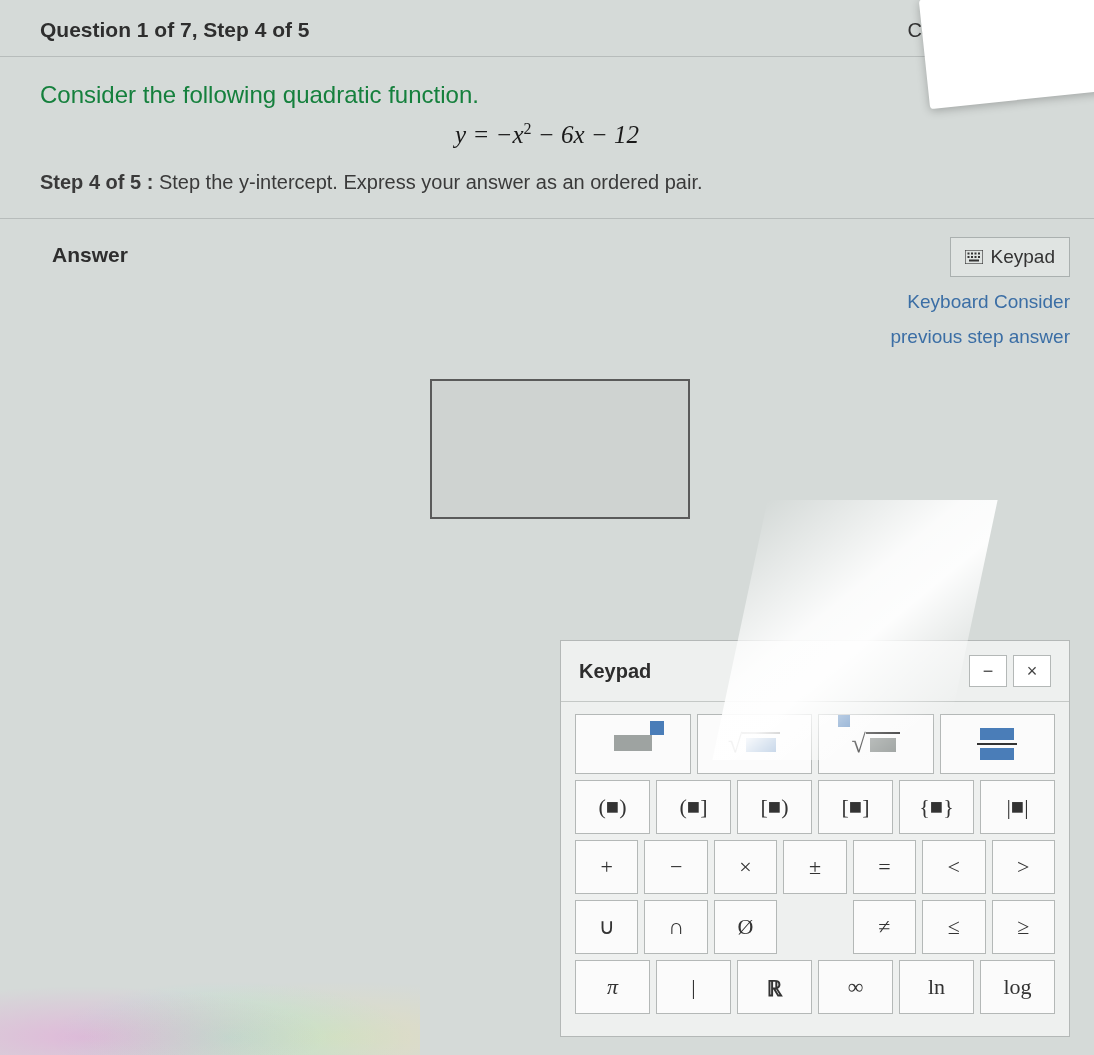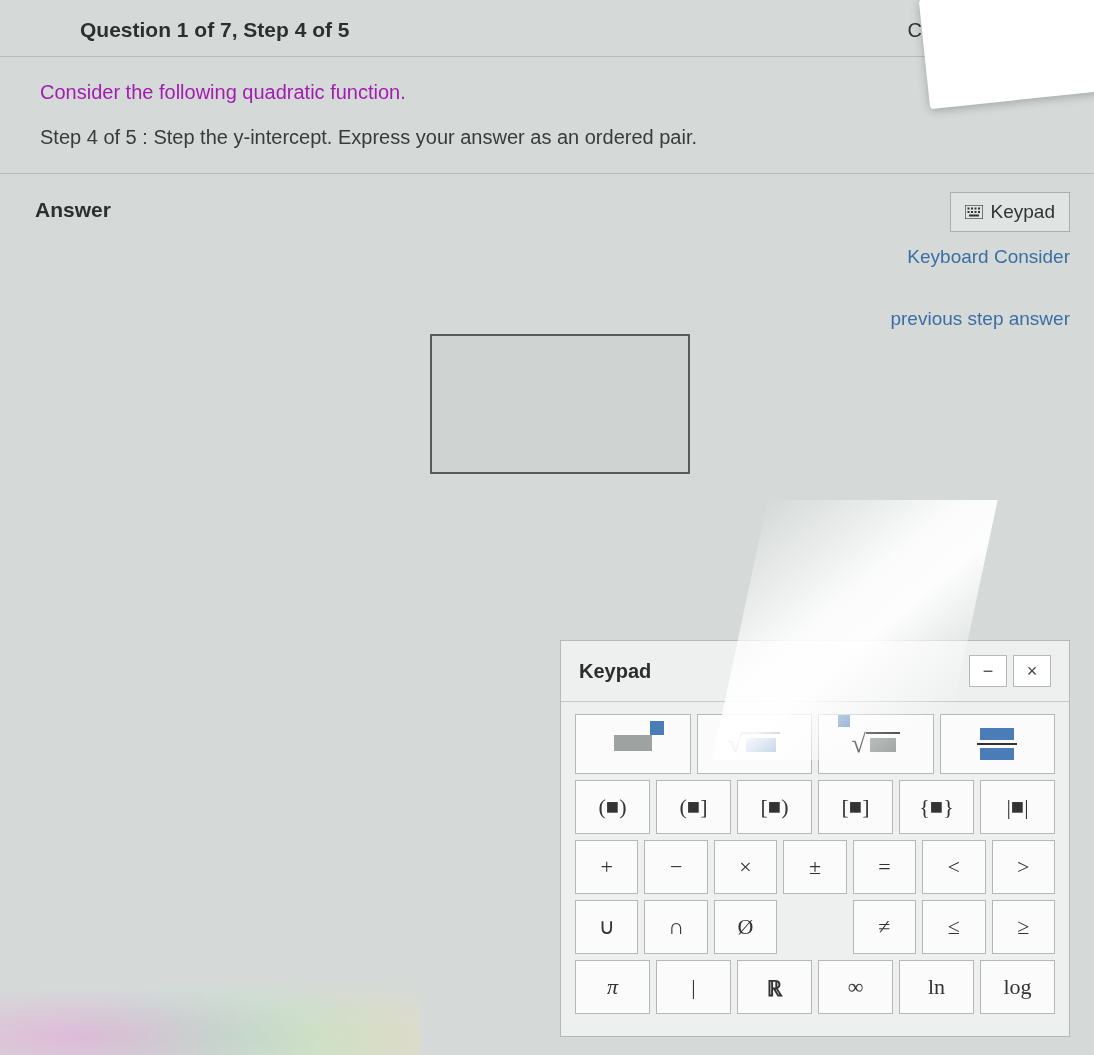--- a/index.html
+++ b/index.html
@@ -15,53 +15,52 @@
     display: flex;
     align-items: center;
     padding: 18px 40px 14px 40px;
     border-bottom: 1px solid #b7bcbb;
   }
   .question-title {
     font-weight: 600;
     font-size: 21px;
     color: #2e2e2e;
     flex: 1;
-    margin-left: 40px;
   }
   .correct-label {
     font-size: 20px;
     font-weight: 500;
     color: #333;
     margin-right: 16px;
   }
   .progress-slot {
     width: 65px; height: 16px; background:#4a7db8; border-radius:2px;
   }
   .question-body {
     padding: 24px 40px 24px 40px;
     border-bottom: 1px solid #b7bcbb;
   }
   .prompt {
-    font-size: 20px;
-    color: #a21caf;
-    margin-bottom: 22px;
+    font-size: 24px;
+    color: #15803d;
+    margin-bottom: 11px;
   }
   .equation {
     font-family: "Times New Roman", serif;
     font-size: 25px;
     font-style: italic;
     text-align: center;
     margin: 10px 0 22px 0;
     color:#1a1a1a;
   }
   .sup { font-size: 16px; vertical-align: super; font-style: normal;}
   .step-line { font-size: 20px; color:#3a3a3a; }
-  .step-line b { font-weight:400; }
+  .step-line b { font-weight:700; }
   .answer-block {
-    padding: 24px 35px;
+    padding: 24px 52px;
     position: relative;
   }
   .answer-label {
     font-size: 21px;
     font-weight: 600;
     color:#2e2e2e;
   }
   .right-links {
     position: absolute;
     right: 24px;
@@ -148,20 +147,23 @@
 <body>
 
 <div class="header-row">
   <div class="question-title">Question 1 of 7, Step 4 of 5</div>
   <div class="correct-label">Correct</div>
   <div class="progress-slot"></div>
 </div>
 
 <div class="question-body">
   <div class="prompt">Consider the following quadratic function.</div>
+  <div class="equation">
+    <span style="font-style:italic;">y</span> = −<span style="font-style:italic;">x</span><span class="sup">2</span> − 6<span style="font-style:italic;">x</span> − 12
+  </div>
   <div class="step-line">
     <b>Step 4 of 5 :</b><span> Step the y-intercept. Express your answer as an ordered pair.</span>
   </div>
 </div>
 
 <div class="answer-block">
   <div class="answer-label">Answer</div>
 
   <div class="right-links">
     <span class="keypad-btn">
@@ -173,21 +175,21 @@
           <rect x="13" y="2.5" width="2" height="2" fill="#333"></rect>
           <rect x="2.5" y="6" width="2" height="2" fill="#333"></rect>
           <rect x="6" y="6" width="2" height="2" fill="#333"></rect>
           <rect x="9.5" y="6" width="2" height="2" fill="#333"></rect>
           <rect x="13" y="6" width="2" height="2" fill="#333"></rect>
           <rect x="4" y="9.5" width="10" height="2" fill="#333"></rect>
         </svg>
       <span>Keypad</span>
     </span>
     <span class="link">Keyboard Consider</span>
-    <span class="link" style="margin-top:40px;text-align:right;">previous step answer</span>
+    <span class="link" style="margin-top:13px;text-align:right;">previous step answer</span>
   </div>
 
   <div class="answer-input"></div>
 </div>
 
 <div class="keypad-panel">
   <div class="kp-head">
     <div class="kp-title">Keypad</div>
     <div class="kp-mini">−</div>
     <div class="kp-mini">×</div>

